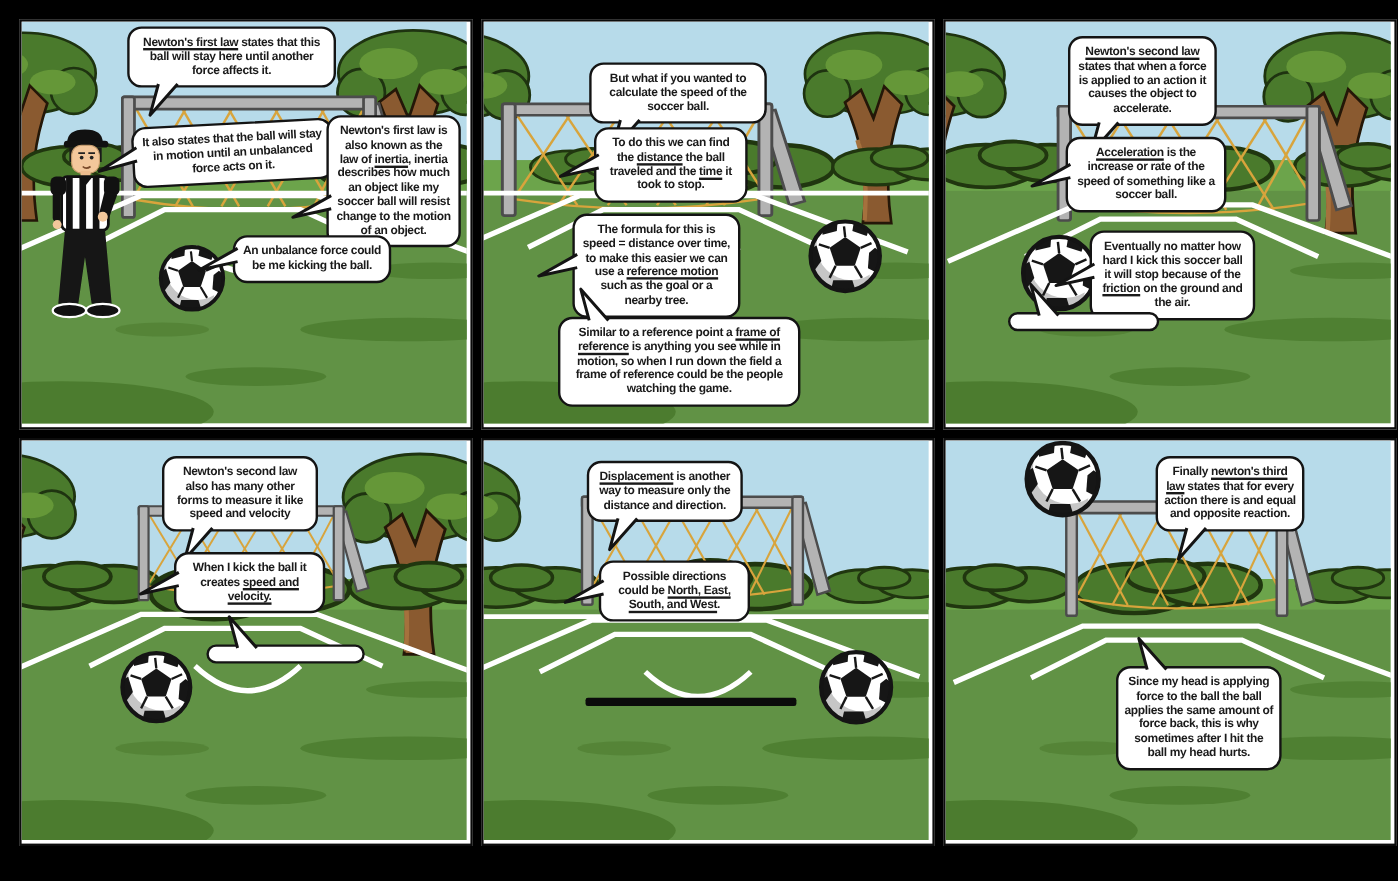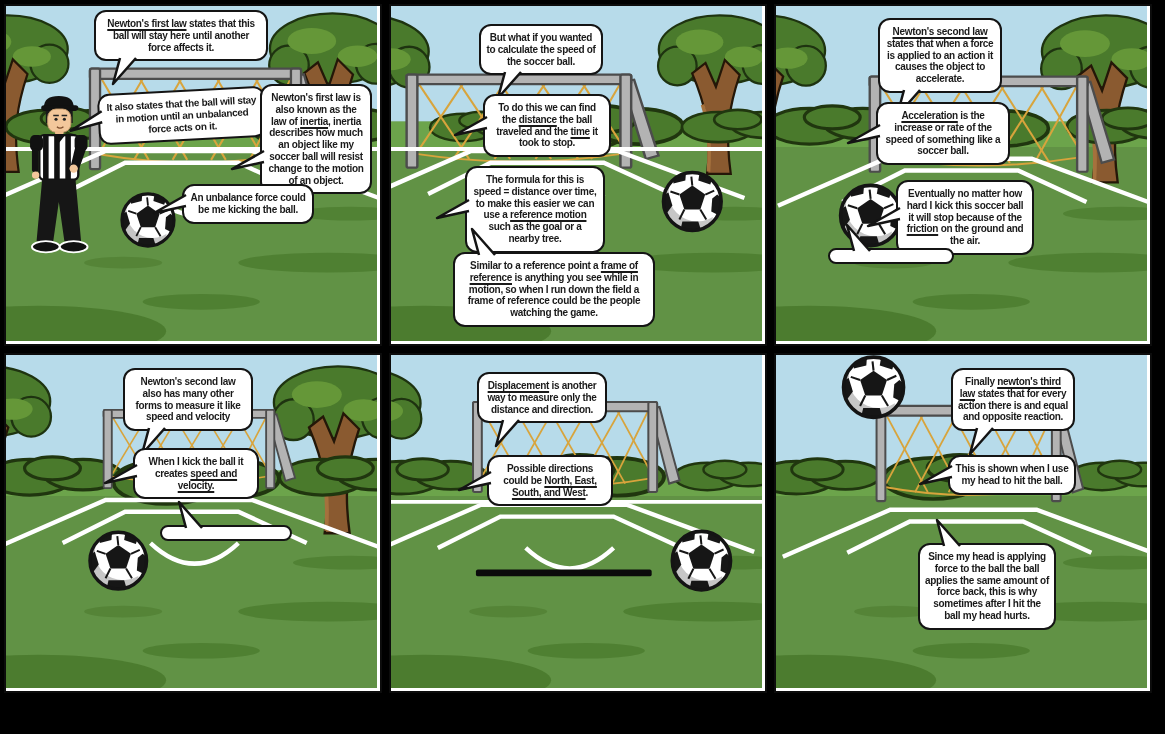--- a/index.html
+++ b/index.html
@@ -1,19 +1,19 @@
 <!DOCTYPE html>
 <html><head>
 <meta charset="utf-8">
 <style>
   html,body{margin:0;padding:0;background:#000;}
   .comic{position:relative;width:1165px;height:734px;background:#000;
          font-family:"Liberation Sans","DejaVu Sans",sans-serif;
          display:grid;grid-template-columns:378px 378px 378px;grid-template-rows:342px 340px;
-         gap:7px;padding:4px;box-sizing:border-box;}
+         gap:7px;padding:16px;box-sizing:border-box;}
   .panel{position:relative;background:#fff;border:2px solid #0c0c0c;box-sizing:border-box;overflow:hidden;}
   .scene{position:absolute;left:0;top:0;width:calc(100% - 3px);height:calc(100% - 3px);display:block;}
   .bubble{position:absolute;background:#fff;border:2.5px solid #141414;border-radius:12px;
           padding:6px 5px;box-sizing:border-box;text-align:center;
           font-size:10px;font-weight:700;color:#1a1a1a;line-height:1.18;letter-spacing:-0.3px;}
   .bubble.small{font-size:10px;}
   .bubble u{text-decoration:underline;text-decoration-thickness:1.5px;text-underline-offset:1.5px;}
   .tail{position:absolute;overflow:visible;}
   .tail path{fill:#fff;stroke:#141414;stroke-width:2.5;stroke-linejoin:round;}
   .tail-l{width:34px;height:24px;left:-31px;top:50%;margin-top:-12px;}
@@ -186,21 +186,21 @@
       <use href="#tree" transform="translate(272,8) scale(0.76)"></use>
       <use href="#bush" transform="translate(40,108) scale(1.0)"></use>
       <use href="#bush" transform="translate(140,102) scale(1.5)"></use>
       <use href="#bush" transform="translate(298,106) scale(1.1)"></use>
       <use href="#goal" transform="translate(16,70) scale(1.0,0.88)"></use>
       <use href="#streaks"></use>
       <use href="#touchline"></use>
       <use href="#fieldlines" transform="translate(-20,0)"></use>
       <use href="#ball" transform="translate(276,167) scale(1.02)"></use>
     </svg>
-    <div class="bubble" style="left:88px;top:18px;width:124px">
+    <div class="bubble" style="left:88px;top:34px;width:148px">
       <svg class="tail tail-bl" viewBox="0 0 30 28">
           <path d="M26,1 L3,27 L10,1"></path>
         </svg>
       <div>But what if you wanted to calculate the speed of the soccer ball.</div>
     </div>
     <div class="bubble" style="left:92px;top:88px;width:128px">
       <svg class="tail tail-l" viewBox="0 0 34 24">
           <path d="M33,3 L1,21 L33,14"></path>
         </svg>
       <div>To do this we can find the <u>distance</u> the ball traveled and the <u>time</u> it took to stop.</div>
@@ -335,26 +335,20 @@
       <use href="#streaks"></use>
       <use href="#fieldlines" transform="translate(15,10)"></use>
       <use href="#ball" transform="translate(66,-1) scale(1.06)"></use>
     </svg>
     <div class="bubble" style="left:175px;top:13px;width:124px">
       <svg class="tail tail-bl" viewBox="0 0 30 28">
           <path d="M26,1 L3,27 L10,1"></path>
         </svg>
       <div>Finally <u>newton's third law</u> states that for every action there is and equal and opposite reaction.</div>
     </div>
-    <div class="bubble" style="left:172px;top:100px;width:128px">
-      <svg class="tail tail-l" viewBox="0 0 34 24">
-          <path d="M33,3 L1,21 L33,14"></path>
-        </svg>
-      <div>This is shown when I use my head to hit the ball.</div>
-    </div>
     <div class="bubble small" style="left:142px;top:188px;width:138px">
       <svg class="tail tail-tl" viewBox="0 0 30 28">
           <path d="M26,27 L3,1 L10,27"></path>
         </svg>
       <div>Since my head is applying force to the ball the ball applies the same amount of force back, this is why sometimes after I hit the ball my head hurts.</div>
     </div>
   </div>
 
 </div>
 

